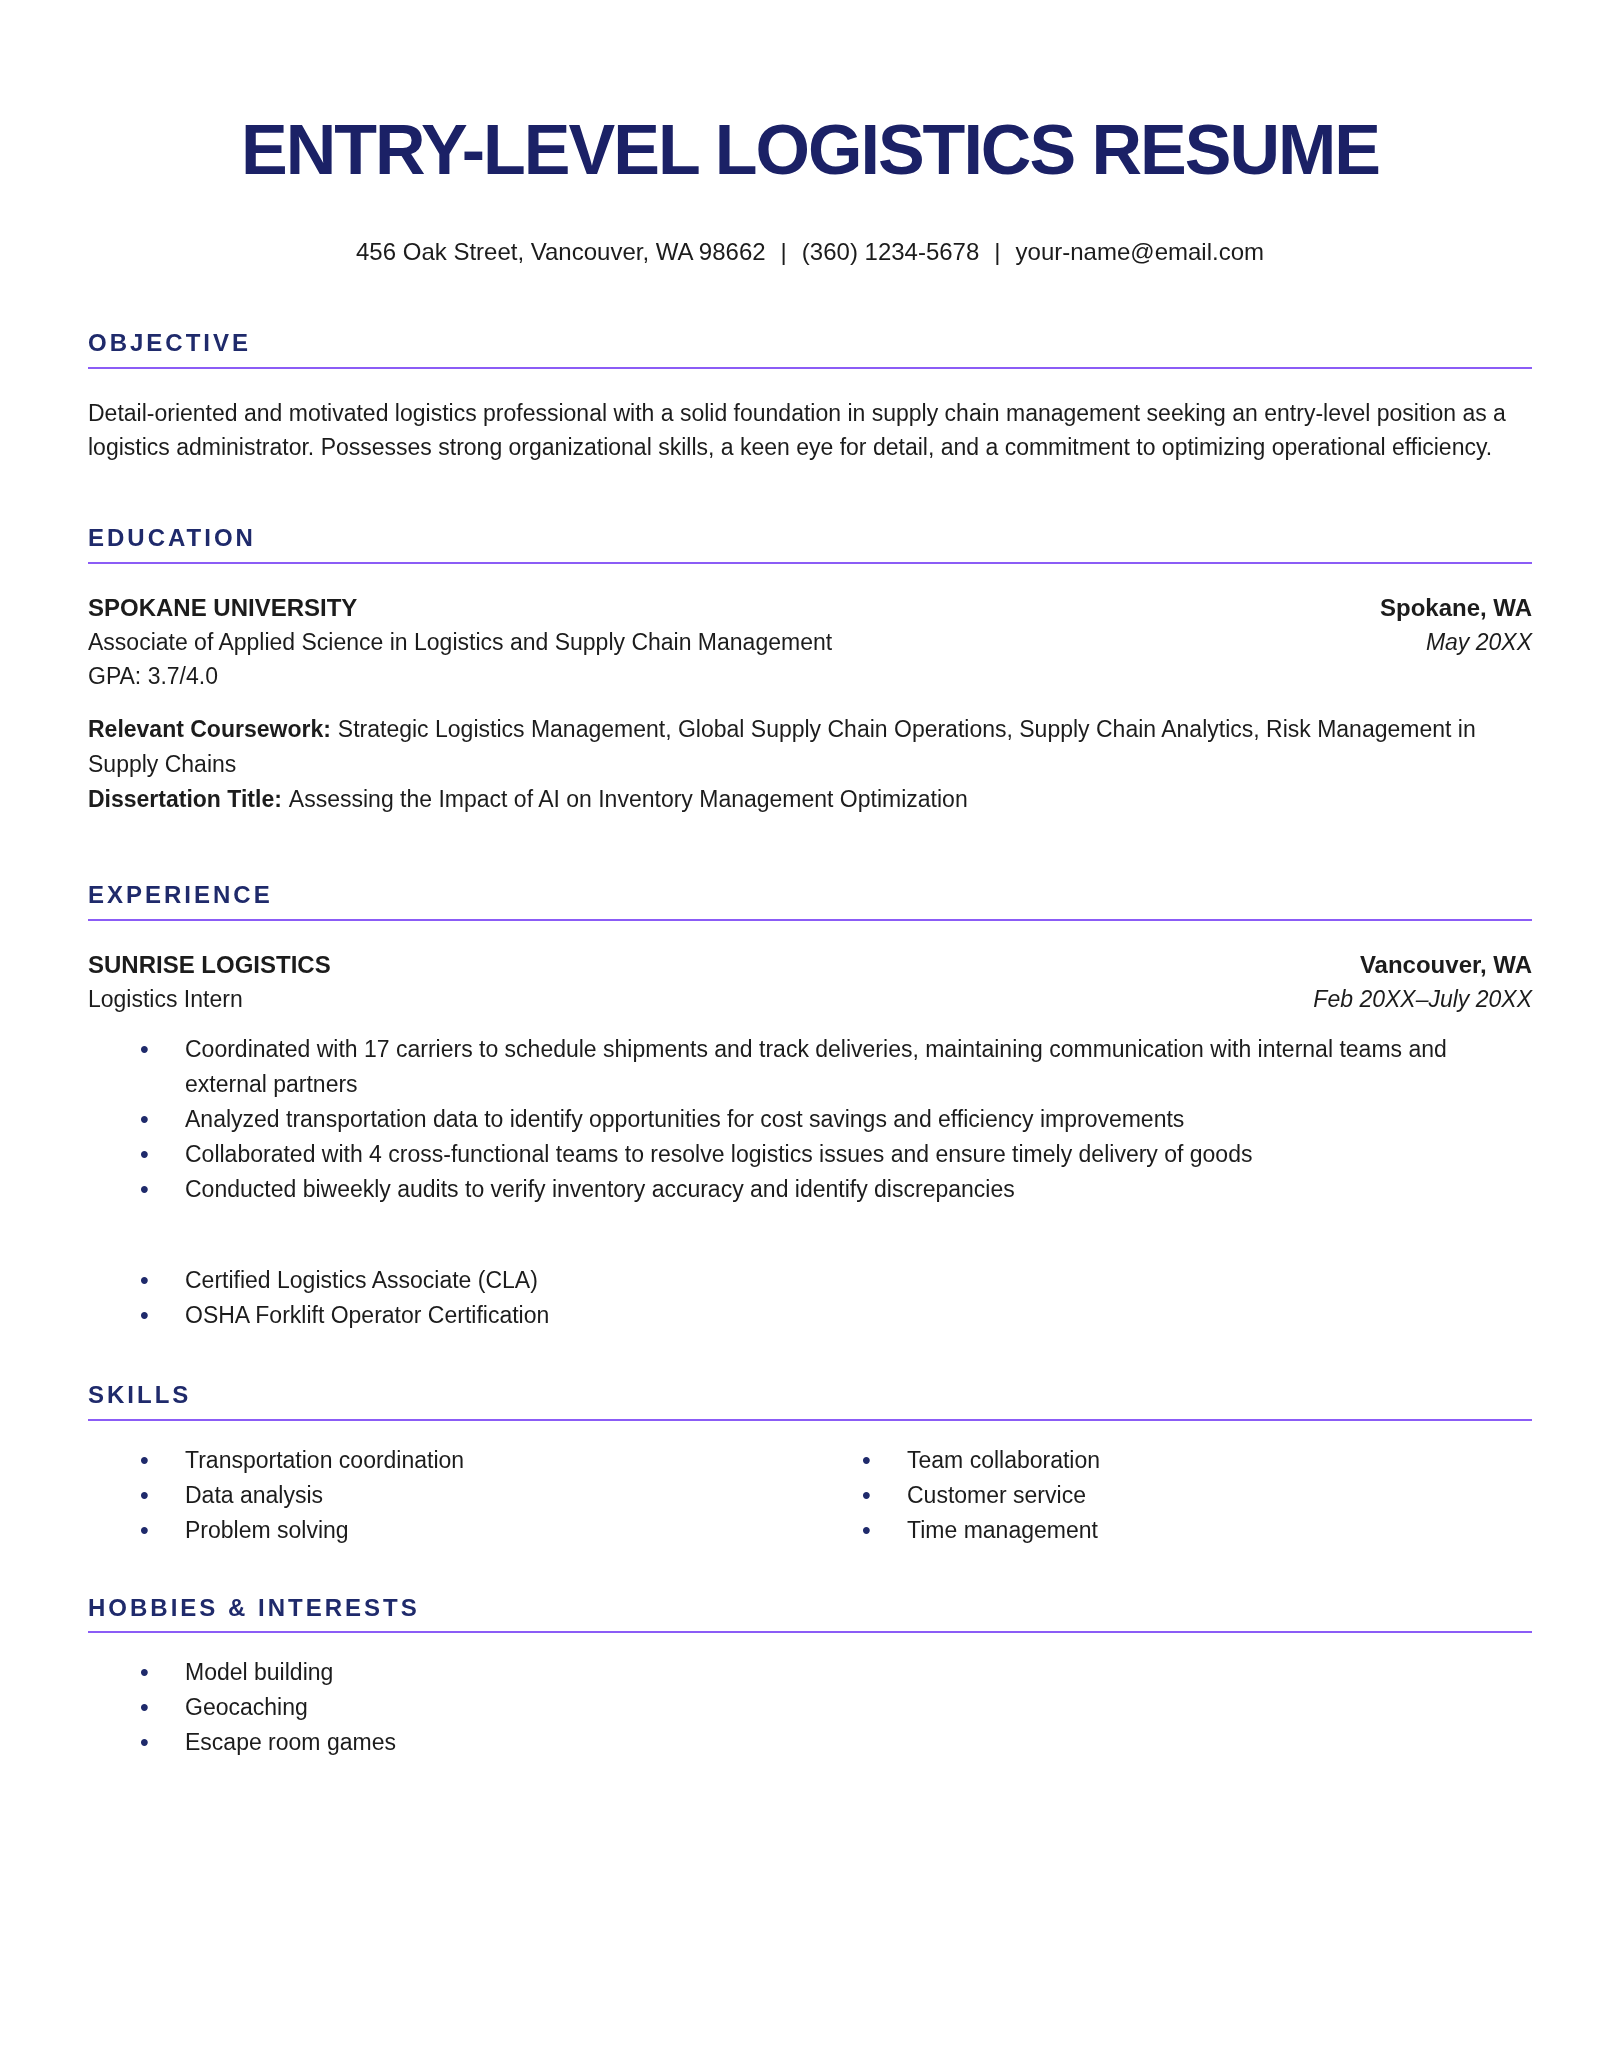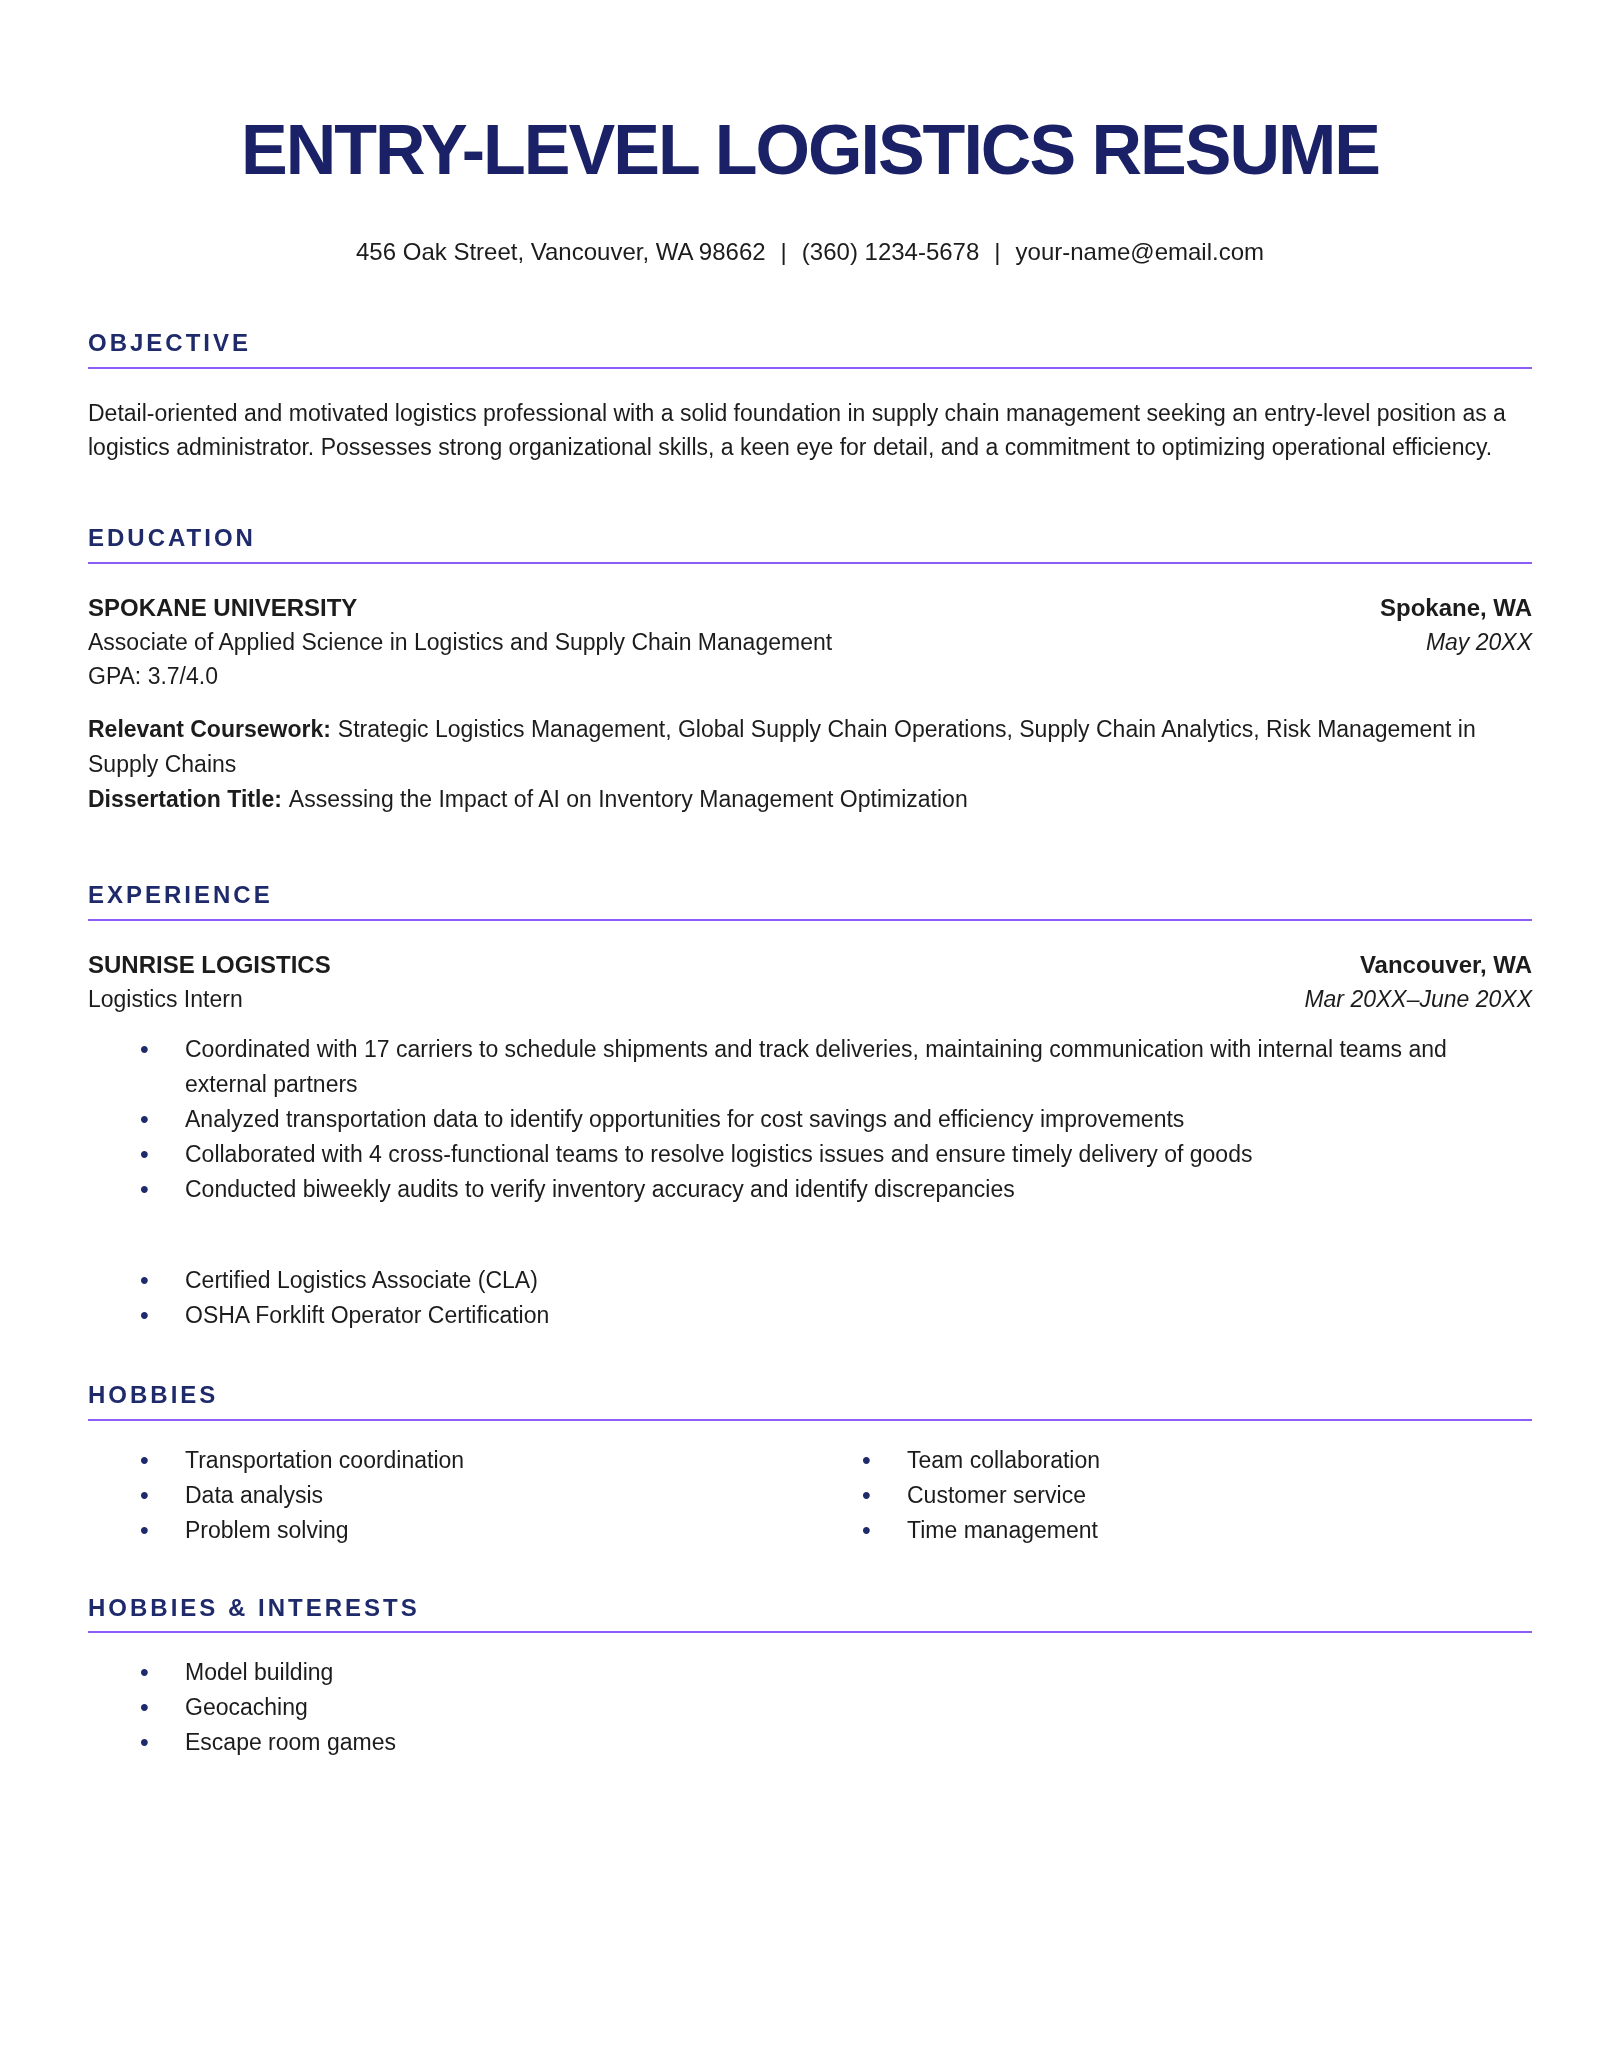--- a/index.html
+++ b/index.html
@@ -122,40 +122,40 @@
 
   <div class="section sec-experience">
     <div class="section-heading">EXPERIENCE</div>
     <div class="section-body">
       <div class="row">
         <span class="org-name">SUNRISE LOGISTICS</span>
         <span class="org-loc">Vancouver, WA</span>
       </div>
       <div class="row">
         <span>Logistics Intern</span>
-        <span class="italic">Mar 20XX–June 20XX</span>
+        <span class="italic">Feb 20XX–July 20XX</span>
       </div>
       <ul class="bullets">
         <li>Coordinated with 17 carriers to schedule shipments and track deliveries, maintaining communication with internal teams and external partners</li>
         <li>Analyzed transportation data to identify opportunities for cost savings and efficiency improvements</li>
         <li>Collaborated with 4 cross-functional teams to resolve logistics issues and ensure timely delivery of goods</li>
         <li>Conducted biweekly audits to verify inventory accuracy and identify discrepancies</li>
       </ul>
     </div>
   </div>
 
   <div class="section sec-certifications">
     <ul class="bullets tight">
       <li>Certified Logistics Associate (CLA)</li>
       <li>OSHA Forklift Operator Certification</li>
     </ul>
   </div>
 
   <div class="section sec-skills">
-    <div class="section-heading">HOBBIES</div>
+    <div class="section-heading">SKILLS</div>
     <div class="skills-cols">
       <ul class="bullets col-left">
         <li>Transportation coordination</li>
         <li>Data analysis</li>
         <li>Problem solving</li>
       </ul>
       <ul class="bullets col-right">
         <li>Team collaboration</li>
         <li>Customer service</li>
         <li>Time management</li>

